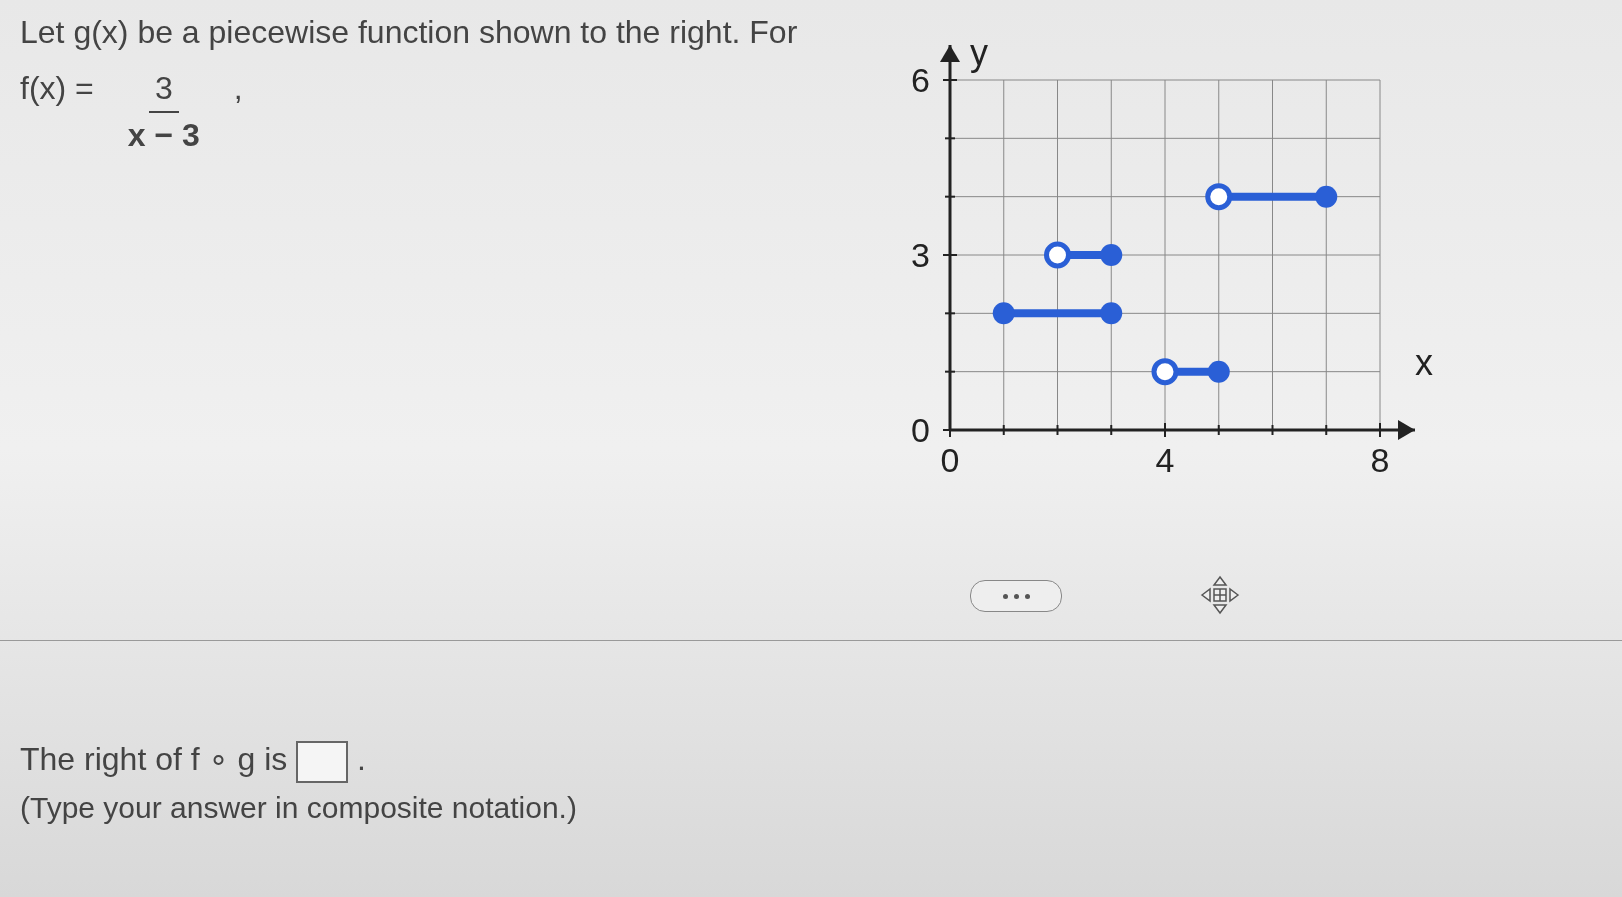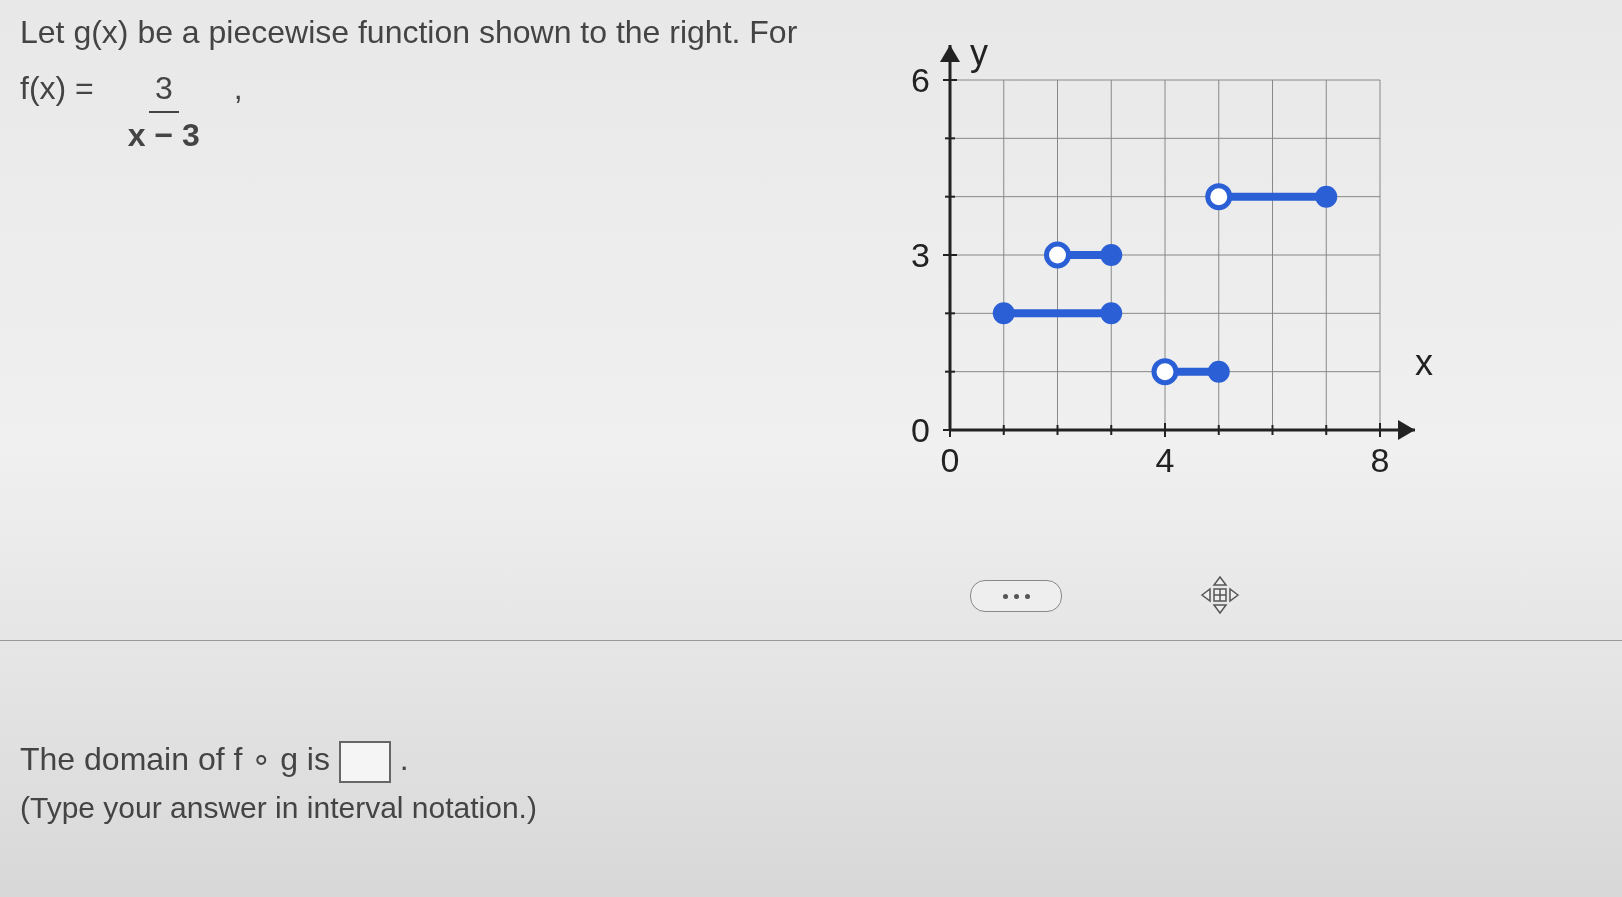--- a/index.html
+++ b/index.html
@@ -197,18 +197,18 @@
       <line x1="20" y1="14" x2="20" y2="26"></line>
       <line x1="14" y1="20" x2="26" y2="20"></line>
     </g>
   </svg>
 </div>
 
 <div class="divider"></div>
 
 <div class="answer-area">
   <div>
-    <span>The domain of f ∘ g is</span>
+    <span>The right of f ∘ g is</span>
     <span class="answer-box"></span>
     <span>.</span>
   </div>
-  <div class="instruction">(Type your answer in interval notation.)</div>
+  <div class="instruction">(Type your answer in composite notation.)</div>
 </div>
 
 </body></html>

